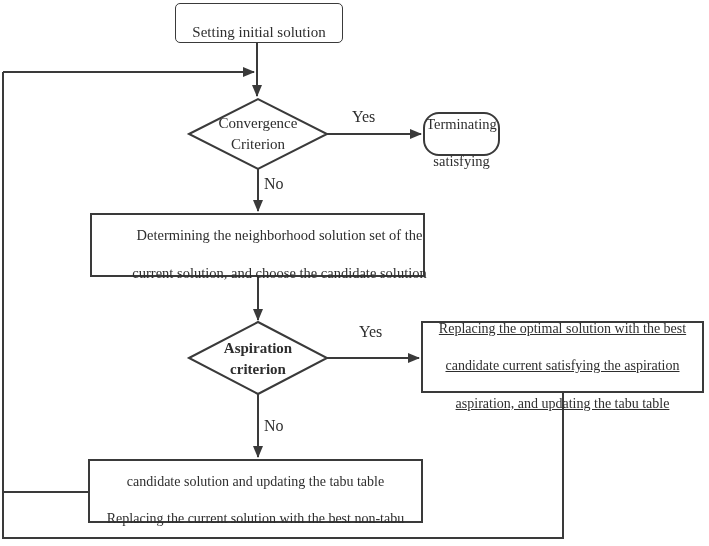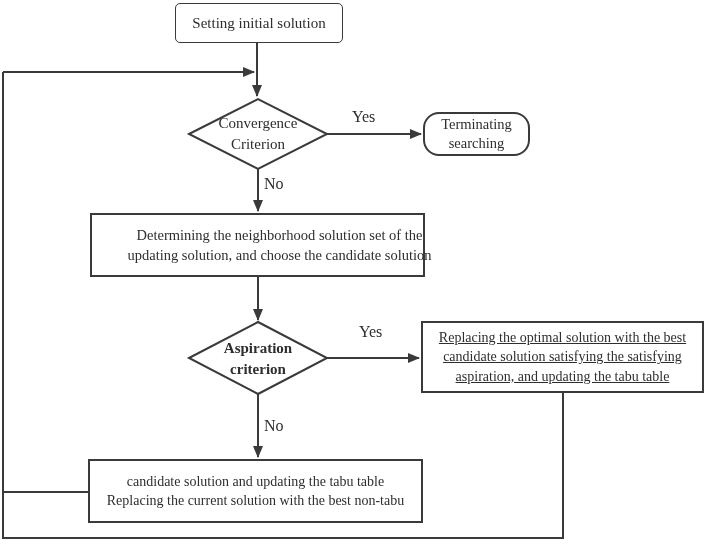--- a/index.html
+++ b/index.html
@@ -22,21 +22,21 @@
   svg.wires .arrowhead{fill:var(--line);stroke:none;}
   .node{
     position:absolute;z-index:2;
     background:var(--background);
     border:2px solid var(--line);
     display:flex;flex-direction:column;
     align-items:center;justify-content:center;
     text-align:center;box-sizing:border-box;
     line-height:1.38;
   }
-  .node span{white-space:nowrap;}
+  .node span{white-space:nowrap;margin-top:18px;}
   .box-start{border-width:1.5px;border-radius:5px;font-size:15px;}
   .box-terminate{border-radius:16px;font-size:14.5px;line-height:1.3;}
   .box-neighborhood{font-size:14.5px;}
   .box-replace-optimal{font-size:14px;text-decoration:underline;}
   .box-replace-current{font-size:14px;}
   .diamond-label{
     position:absolute;z-index:3;
     display:flex;flex-direction:column;
     align-items:center;justify-content:center;
     text-align:center;font-size:15px;line-height:1.4;
@@ -82,33 +82,33 @@
     <line class="wire" x1="3" y1="492" x2="89" y2="492"></line>
 
     <polygon class="diamond" points="189,134 258,99 327,134 258,169"></polygon>
     <polygon class="diamond" points="189,358 258,322 327,358 258,394"></polygon>
   </svg>
 
   <div class="node box-start" style="left:175px;top:3px;width:168px;height:40px;">
     <span>Setting initial solution</span>
   </div>
 
-  <div class="node box-terminate" style="left:423px;top:112px;width:107px;height:44px;">
+  <div class="node box-terminate" style="left:423px;top:112px;width:77px;height:44px;">
     <span>Terminating</span>
-    <span>searching</span>
+    <span>satisfying</span>
   </div>
 
   <div class="node box-neighborhood" style="left:90px;top:213px;width:335px;height:64px;padding-left:44px;">
     <span>Determining the neighborhood solution set of the</span>
-    <span>updating solution, and choose the candidate solution</span>
+    <span>current solution, and choose the candidate solution</span>
   </div>
 
   <div class="node box-replace-optimal" style="left:421px;top:321px;width:283px;height:72px;">
     <span>Replacing the optimal solution with the best</span>
-    <span>candidate solution satisfying the satisfying</span>
+    <span>candidate current satisfying the aspiration</span>
     <span>aspiration, and updating the tabu table</span>
   </div>
 
   <div class="node box-replace-current" style="left:88px;top:459px;width:335px;height:64px;">
     <span>candidate solution and updating the tabu table</span>
     <span>Replacing the current solution with the best non-tabu</span>
   </div>
 
   <div class="diamond-label" style="left:196px;top:104px;width:124px;height:60px;">
     <span>Convergence</span>

